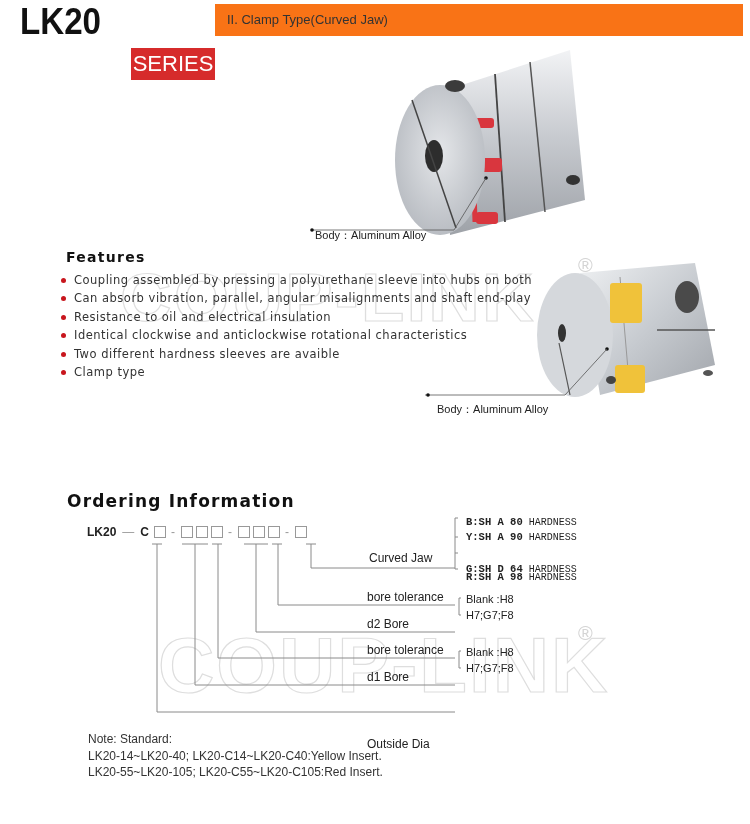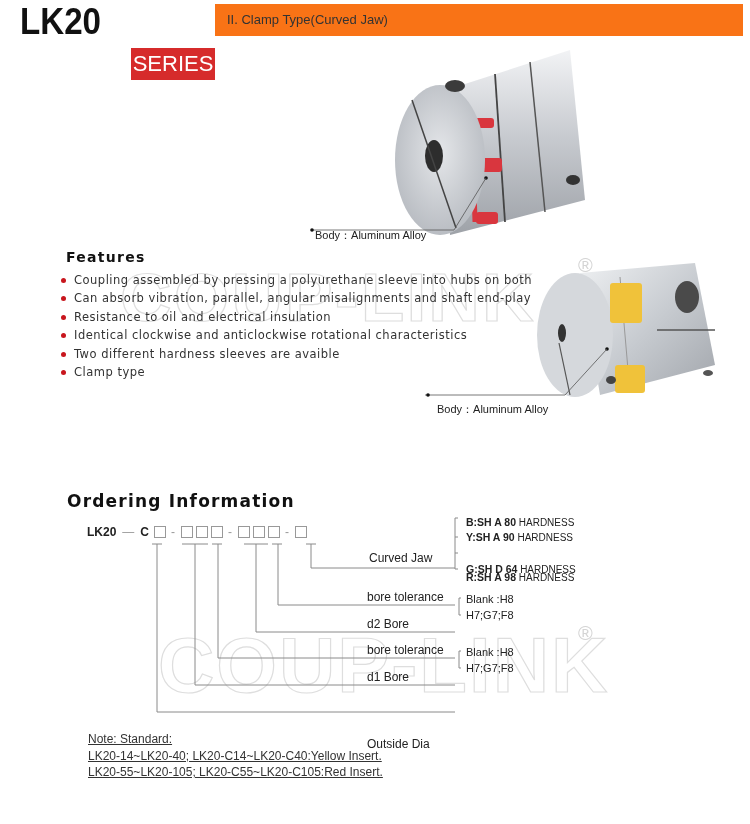--- a/index.html
+++ b/index.html
@@ -39,27 +39,27 @@
   .code-row { position: absolute; left: 87px; top: 524px; height: 16px; display: flex; align-items: center; z-index: 2;
               font-family: "Liberation Sans", sans-serif; font-size: 12px; color: #222; }
   .code-row .prefix { font-weight: bold; }
   .code-row .dash-long { color: #999; margin: 0 6px; }
   .code-row .c { font-weight: bold; margin-right: 3px; }
   .box { display: inline-block; width: 10px; height: 10px; border: 1px solid #999; margin: 0 1.5px; }
   .sep { color: #999; margin: 0 4px; }
 
   .diag { position: absolute; left: 0; top: 0; z-index: 1; }
   .dlabel { position: absolute; font-family: "Liberation Sans", sans-serif; font-size: 12px; color: #222; z-index: 2; white-space: nowrap; }
-  .hard { position: absolute; left: 466px; font-family: Liberation Sans, sans-serif; font-size: 10px; color: #222; z-index: 2; white-space: nowrap; line-height: 14px; }
+  .hard { position: absolute; left: 466px; font-family: Liberation Mono, monospace; font-size: 10px; color: #222; z-index: 2; white-space: nowrap; line-height: 14px; }
   .hard b { font-size: 10.5px; }
   .tol { position: absolute; left: 466px; font-family: "Liberation Sans", sans-serif; font-size: 11px; font-weight: normal; color: #222; z-index: 2; line-height: 15px; }
 
   
   .notes { position: absolute; left: 88px; top: 731px; font-family: "Liberation Sans", sans-serif; font-size: 12px;
-           color: #333; line-height: 16.5px; z-index: 2; text-decoration: underline; }
+           color: #333; line-height: 16.5px; z-index: 2; }
 </style>
 </head>
 <body>
 
 <div class="hdr-model">LK20</div>
 <div class="hdr-series">SERIES</div>
 <div class="hdr-bar">
   <span class="hdr-sub">II.  Clamp Type(Curved Jaw)</span>
 </div>
 

